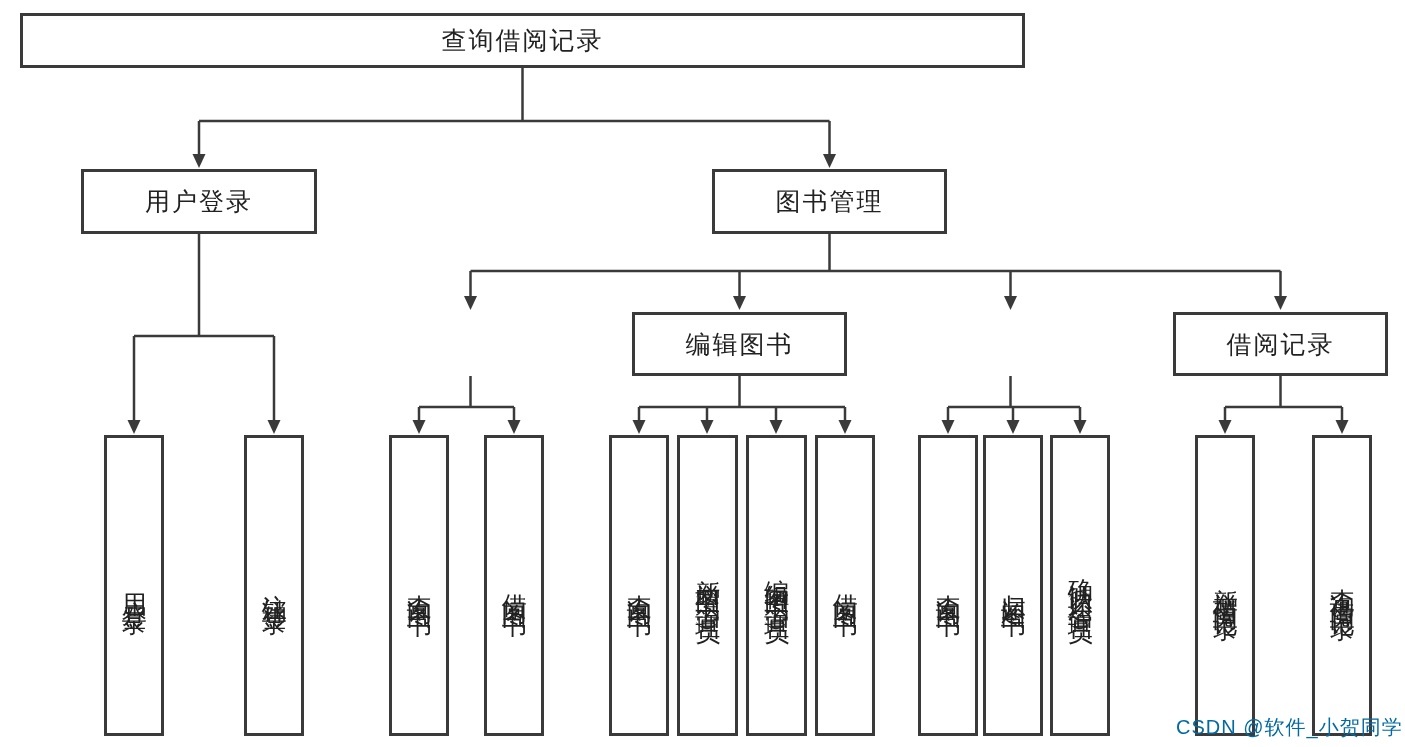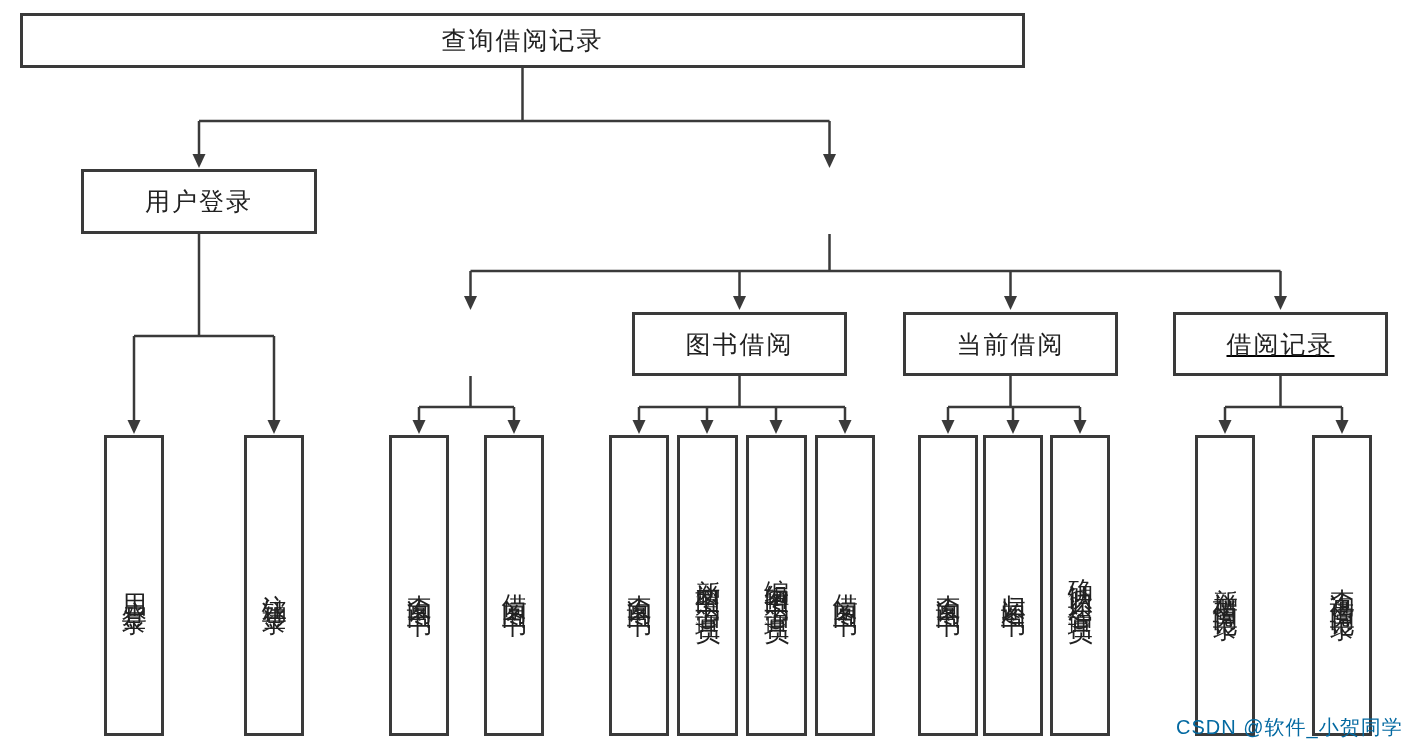--- a/index.html
+++ b/index.html
@@ -119,28 +119,28 @@
     </g>
   </svg>
 
   <div class="node" style="left:20px;top:13px;width:1005px;height:55px;">
     <span class="hl">查询借阅记录</span>
   </div>
 
   <div class="node" style="left:81px;top:169px;width:236px;height:65px;">
     <span class="hl">用户登录</span>
   </div>
+  <div class="node" style="left:712px;top:169px;width:235px;height:65px;">
+    <span class="hl">图书管理</span>
+  </div>
 
   <div class="node" style="left:632px;top:312px;width:215px;height:64px;">
-    <span class="hl">图书借阅</span>
+    <span class="hl">编辑图书</span>
   </div>
-  <div class="node" style="left:903px;top:312px;width:215px;height:64px;">
-    <span class="hl">当前借阅</span>
-  </div>
-  <div class="node" style="left:1173px;top:312px;width:215px;height:64px;text-decoration:underline;">
+  <div class="node" style="left:1173px;top:312px;width:215px;height:64px;">
     <span class="hl">借阅记录</span>
   </div>
 
   <div class="node" style="left:104px;top:435px;width:60px;height:301px;">
     <span class="vl">用户登录</span>
   </div>
   <div class="node" style="left:244px;top:435px;width:60px;height:301px;">
     <span class="vl">注销登录</span>
   </div>
 

